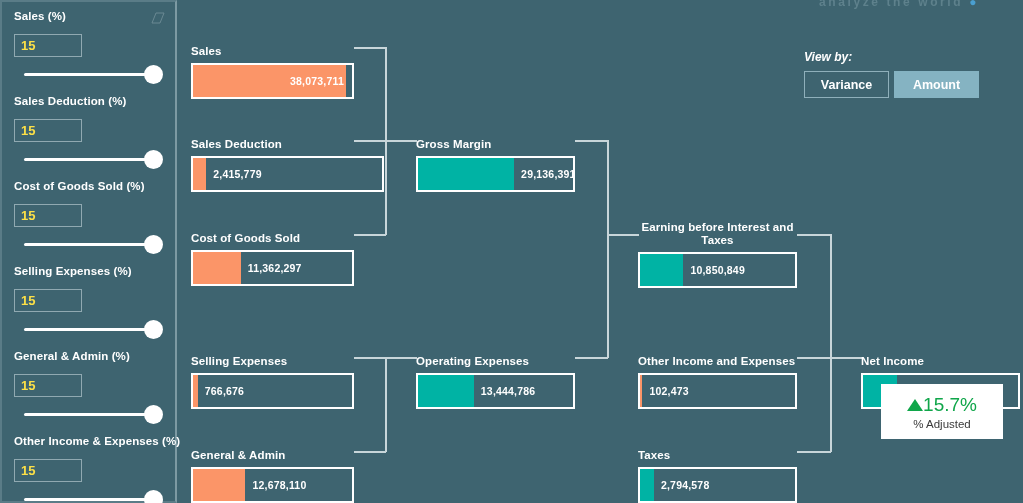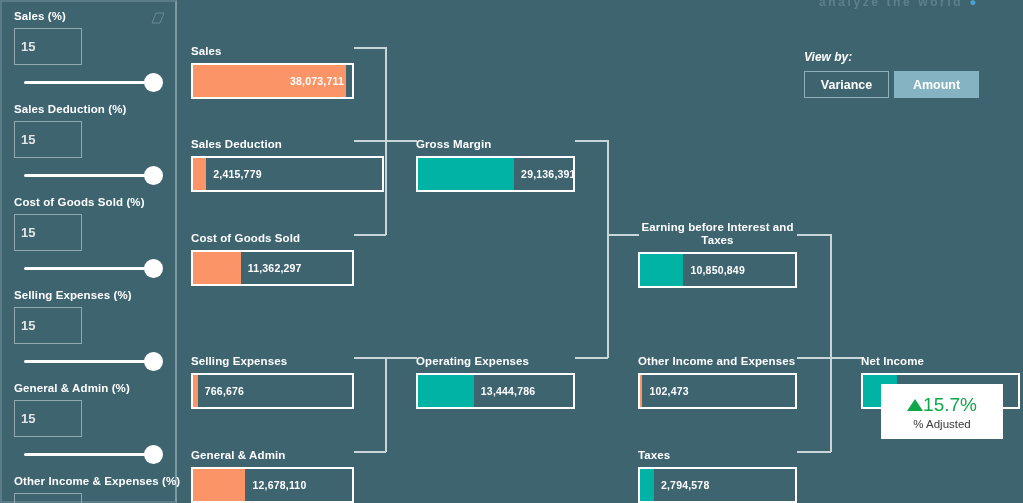--- a/index.html
+++ b/index.html
@@ -20,24 +20,24 @@
     border-top: 2px solid #5a7c87;
     border-bottom: 2px solid #5a7c87;
     padding: 8px 12px 0 12px;
   }
   .ctrl { margin-bottom: 2px; }
   .ctrl-label {
     color: #ffffff; font-size: 11.5px; font-weight: bold;
     letter-spacing: .1px; margin-bottom: 6px; white-space: nowrap;
   }
   .ctrl-input {
-    width: 68px; height: 37px; background: transparent;
-    border: 1px solid #90a9b1; color: #e5e5e5;
+    width: 68px; height: 23px; background: transparent;
+    border: 1px solid #90a9b1; color: #fde047;
     font-size: 13px; font-weight: bold; font-family: "Liberation Sans", sans-serif;
-    padding: 0 6px; display: block;
+    padding: 0 6px; display: block; margin-top: 12px;
   }
   .slider-wrap { position: relative; height: 36px; margin-left: 10px; width: 142px; }
   .slider-track {
     position: absolute; top: 16px; left: 0; width: 128px; height: 3px;
     background: #ffffff; border-radius: 2px;
   }
   .slider-thumb {
     position: absolute; top: 8px; left: 120px; width: 19px; height: 19px;
     background: #ffffff; border-radius: 50%;
   }

